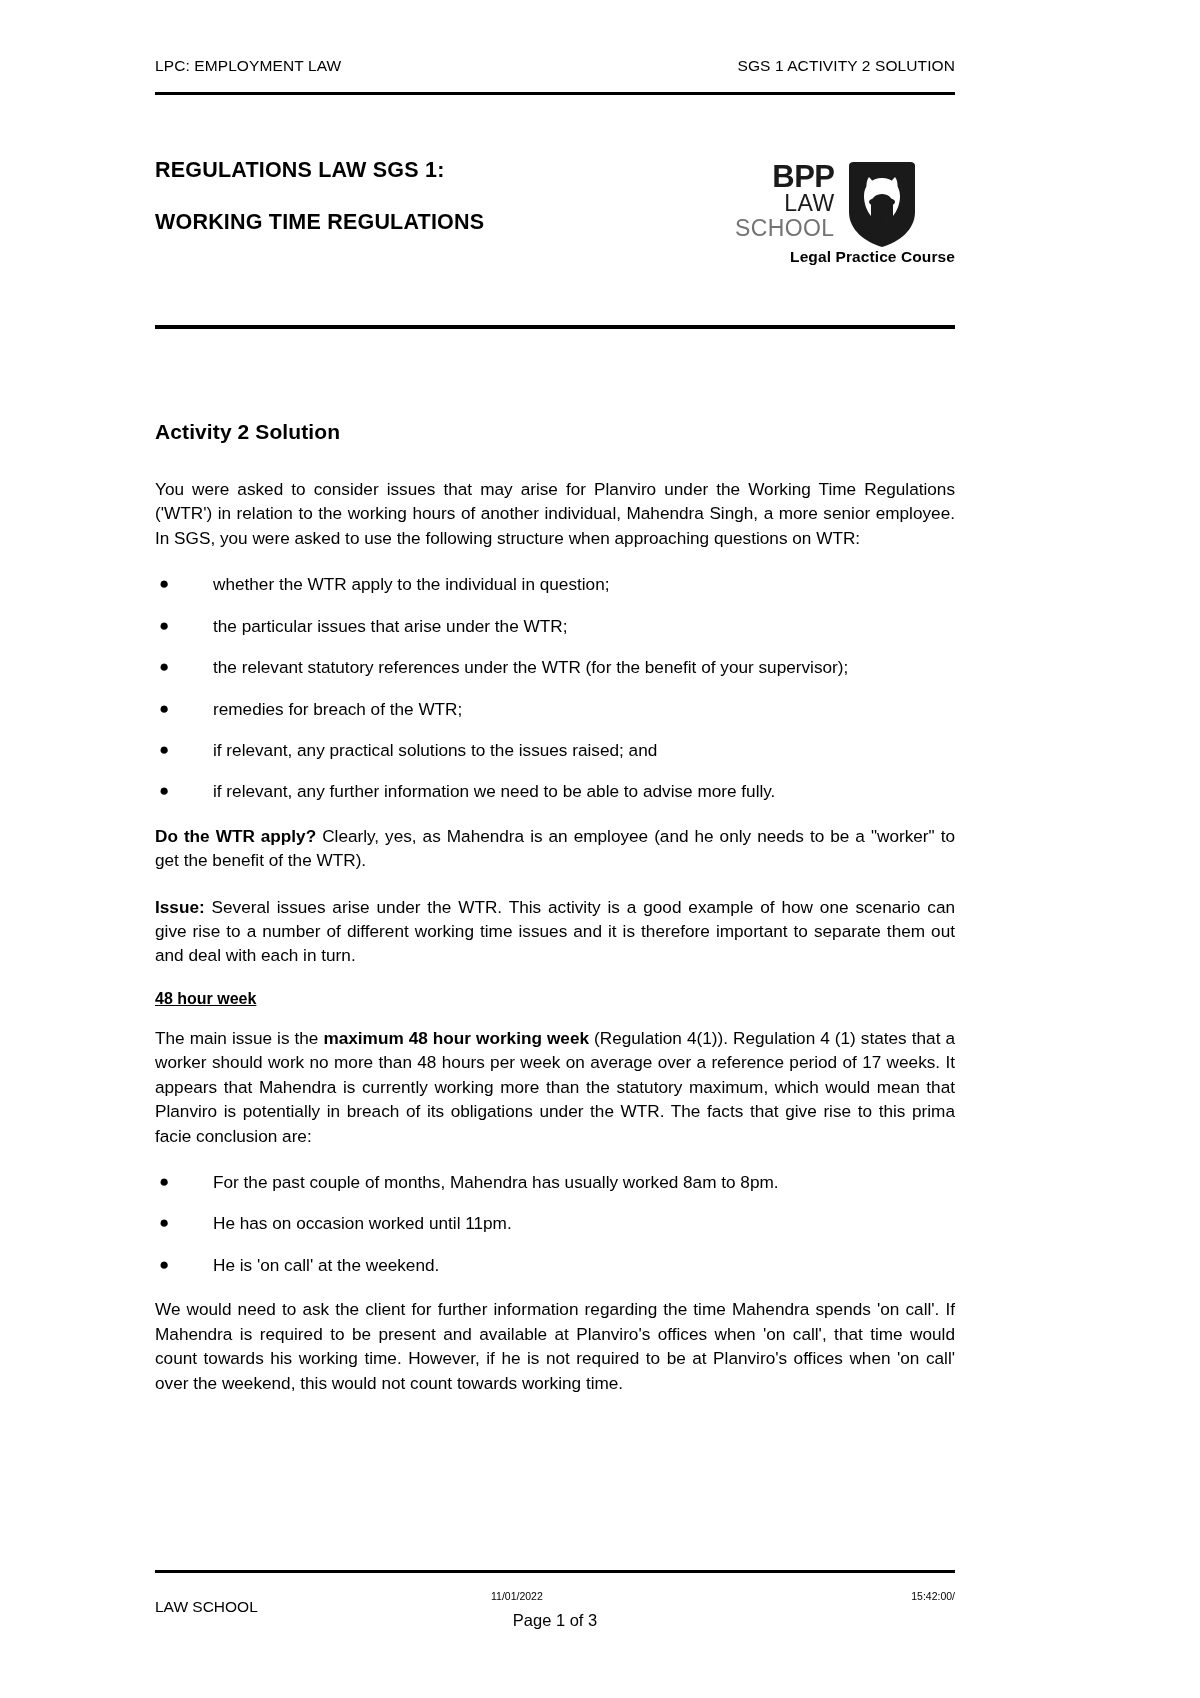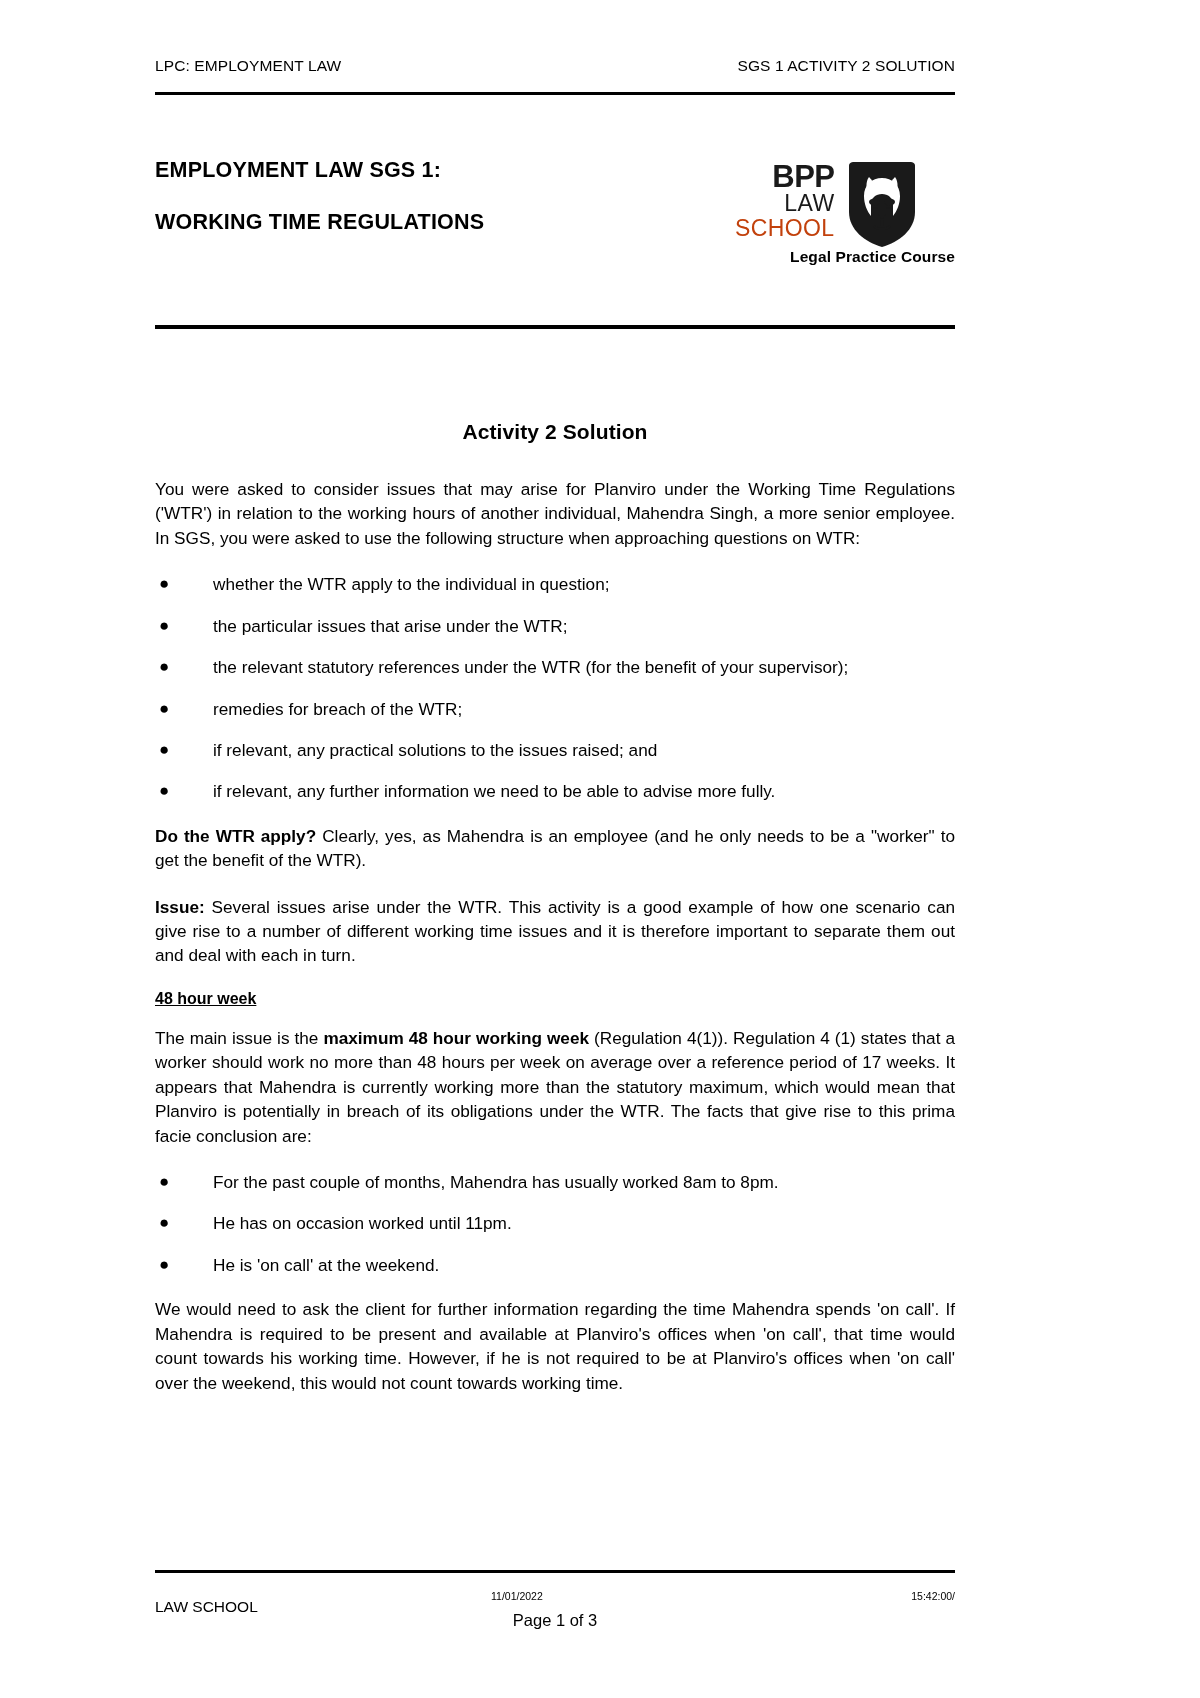--- a/index.html
+++ b/index.html
@@ -92,21 +92,21 @@
   .logo-law {
     font-size: 23px;
     line-height: 1.05;
     letter-spacing: 0.4px;
     color: #1a1a1a;
   }
   .logo-school {
     font-size: 23px;
     line-height: 1.05;
     letter-spacing: 0.4px;
-    color: #c2410c;
+    color: #737373;
   }
   .logo-shield { width: 74px; height: 88px; display: block; }
   .logo-course {
     text-align: right;
     font-size: 15.5px;
     font-weight: bold;
     letter-spacing: 0.1px;
   }
 
   .title-rule {
@@ -123,21 +123,20 @@
     position: absolute;
     left: 155px;
     top: 420px;
     width: 800px;
   }
   h2.section-title {
     font-size: 21px;
     font-weight: bold;
     margin: 0 0 33px 0;
     letter-spacing: 0.1px;
-    text-align: center;
   }
   p.para {
     font-size: 17.2px;
     line-height: 1.42;
     margin: 0 0 14px 0;
     text-align: justify;
     text-justify: inter-word;
   }
   p.para.spaced { margin-bottom: 22px; }
   .lead-in { font-weight: bold; }
@@ -221,21 +220,21 @@
 
 <div class="page">
 
   <div class="doc-header">
     <span class="hdr-left">LPC: EMPLOYMENT LAW</span>
     <span class="hdr-right">SGS 1 ACTIVITY 2 SOLUTION</span>
   </div>
   <div class="hdr-rule"></div>
 
   <div class="title-block">
-    <div class="doc-title-line">EMPLOYMENT LAW SGS 1:</div>
+    <div class="doc-title-line">REGULATIONS LAW SGS 1:</div>
     <div class="doc-title-line">WORKING TIME REGULATIONS</div>
   </div>
 
   <div class="logo-block">
     <div class="logo-row">
       <div class="logo-words">
         <div class="logo-bpp">BPP</div>
         <div class="logo-law">LAW</div>
         <div class="logo-school">SCHOOL</div>
       </div>

